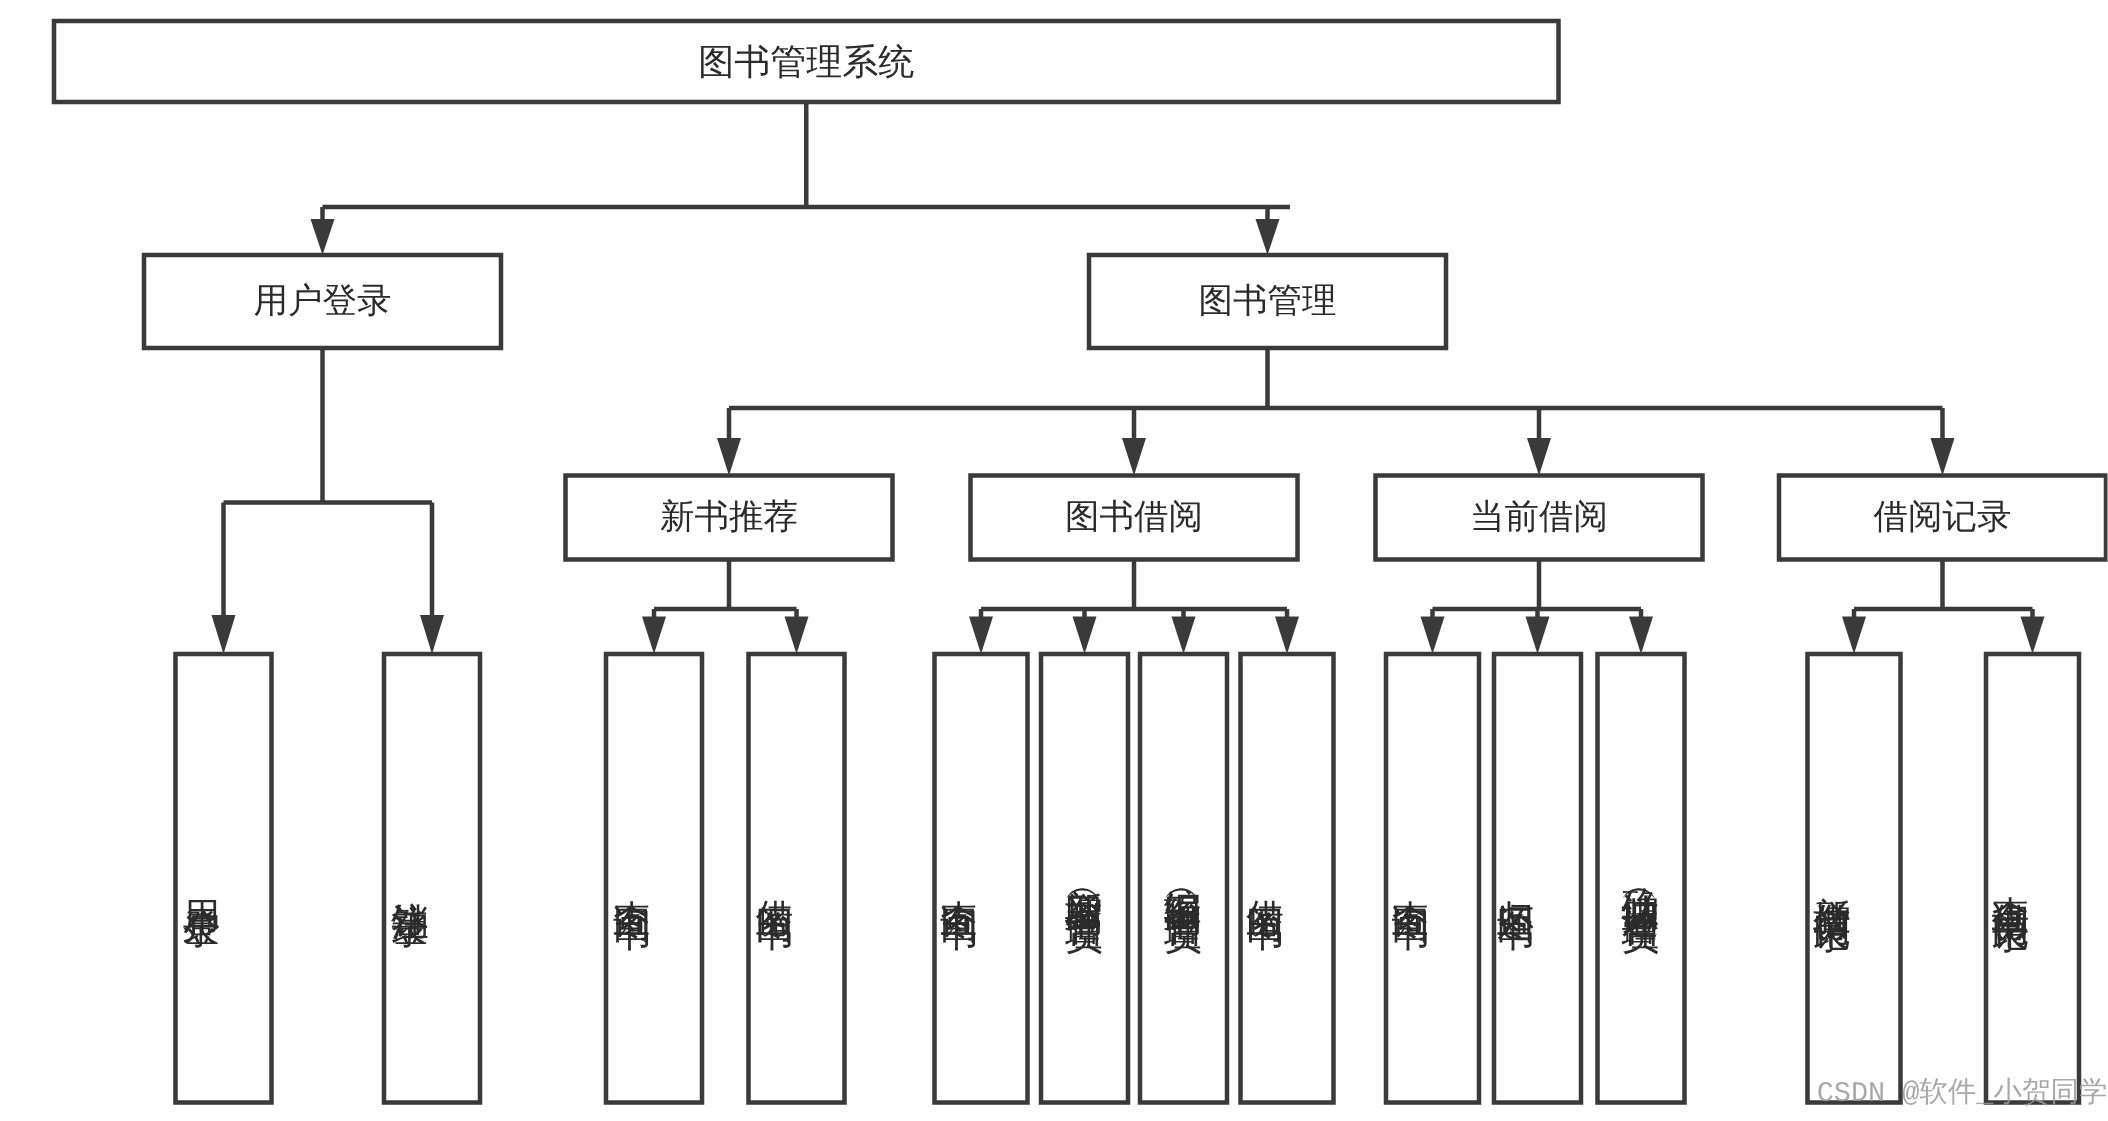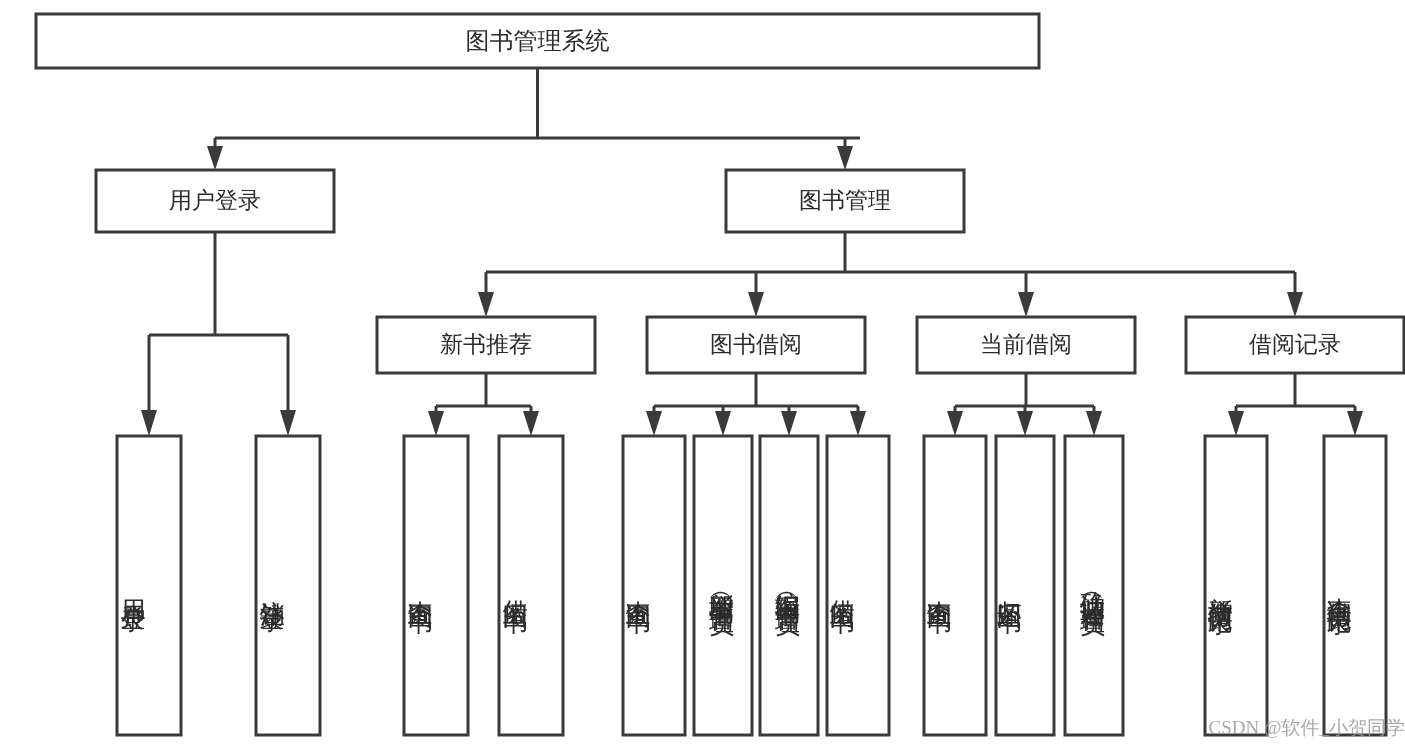--- a/index.html
+++ b/index.html
@@ -65,21 +65,21 @@
     letter-spacing: 3px;
     color: #2b2b2b;
     white-space: nowrap;
     pointer-events: none;
     user-select: none;
   }
   .watermark {
     position: absolute;
     right: 16px;
     bottom: 6px;
-    font-family: Liberation Serif, serif;
+    font-family: Liberation Mono, monospace;
     font-size: 19px;
     color: #9a9a9a;
     opacity: 0.85;
     white-space: nowrap;
     text-align: center;
   }
 </style>
 </head>
 <body>
 

